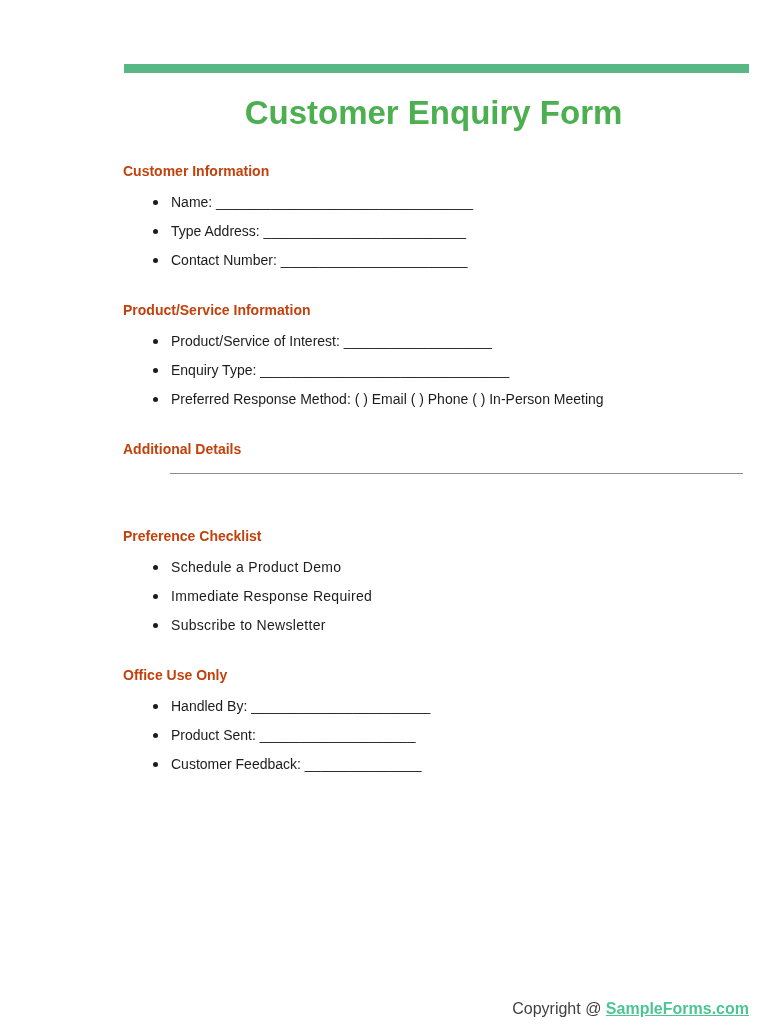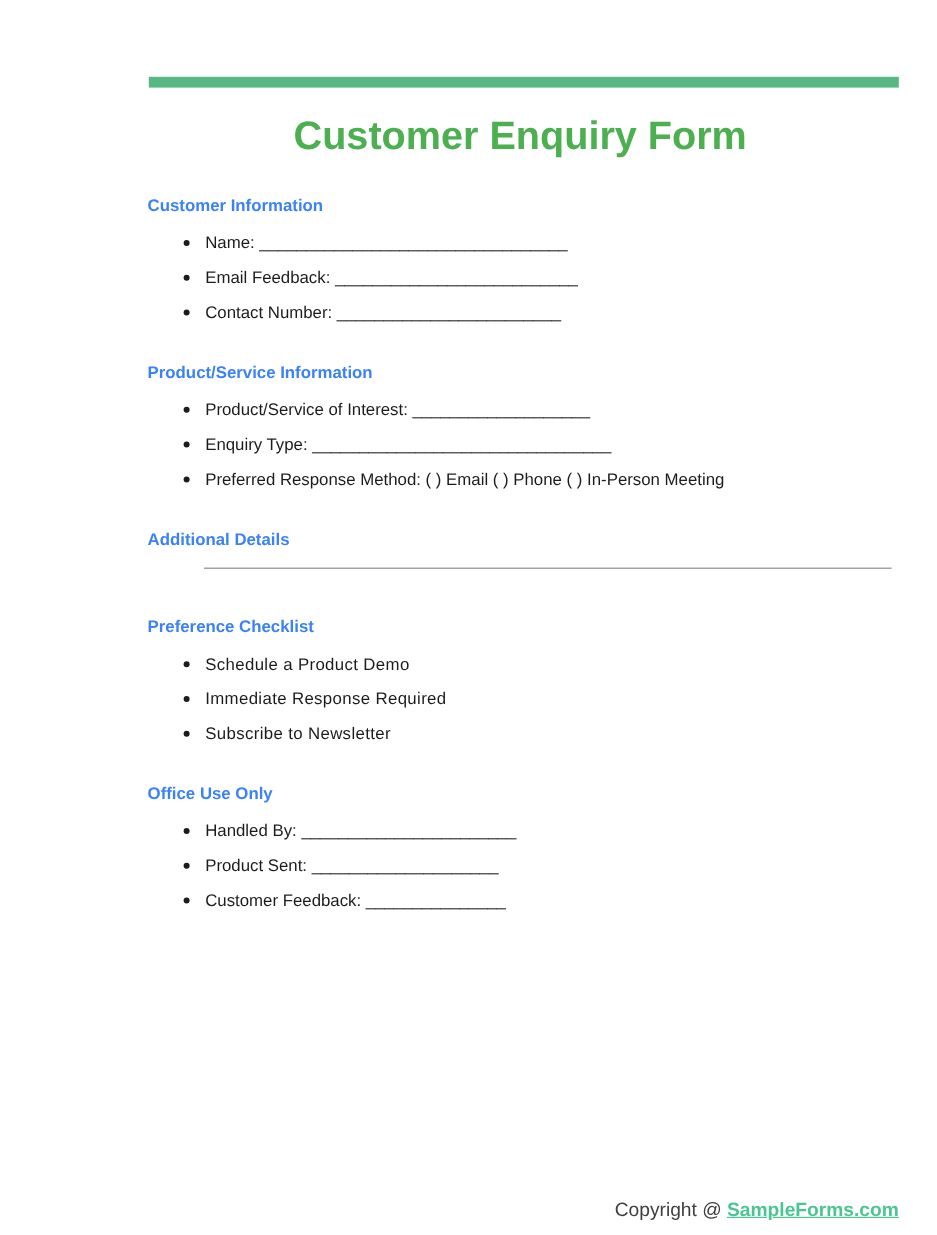--- a/index.html
+++ b/index.html
@@ -25,24 +25,24 @@
     line-height: 40px;
     font-weight: bold;
     color: #4caf50;
   }
   .content { padding: 0 75px 0 80px; }
   .section-heading {
     margin: 27px 0 0 0;
     font-size: 14px;
     line-height: 17px;
     font-weight: bold;
-    color: #3b82f6;
+    color: #c2410c;
   }
   .section-heading.first { margin-top: 30px; }
-  .section-heading.after-divider { margin-top: 40px; }
+  .section-heading.after-divider { margin-top: 54px; }
   ul.item-list {
     list-style: none;
     margin: 8px 0 0 0;
     padding: 0;
   }
   ul.item-list li {
     position: relative;
     padding-left: 48px;
     font-size: 14px;
     line-height: 29px;
@@ -91,21 +91,21 @@
   <div class="accent-bar"></div>
 
   <h1 class="page-title">Customer Enquiry Form</h1>
 
   <div class="content">
 
     <section>
       <h2 class="section-heading first">Customer Information</h2>
       <ul class="item-list">
         <li>Name: _________________________________</li>
-        <li>Email Feedback: __________________________</li>
+        <li>Type Address: __________________________</li>
         <li>Contact Number: ________________________</li>
       </ul>
     </section>
 
     <section>
       <h2 class="section-heading">Product/Service Information</h2>
       <ul class="item-list">
         <li>Product/Service of Interest: ___________________</li>
         <li>Enquiry Type: ________________________________</li>
         <li>Preferred Response Method: ( ) Email ( ) Phone ( ) In-Person Meeting</li>

